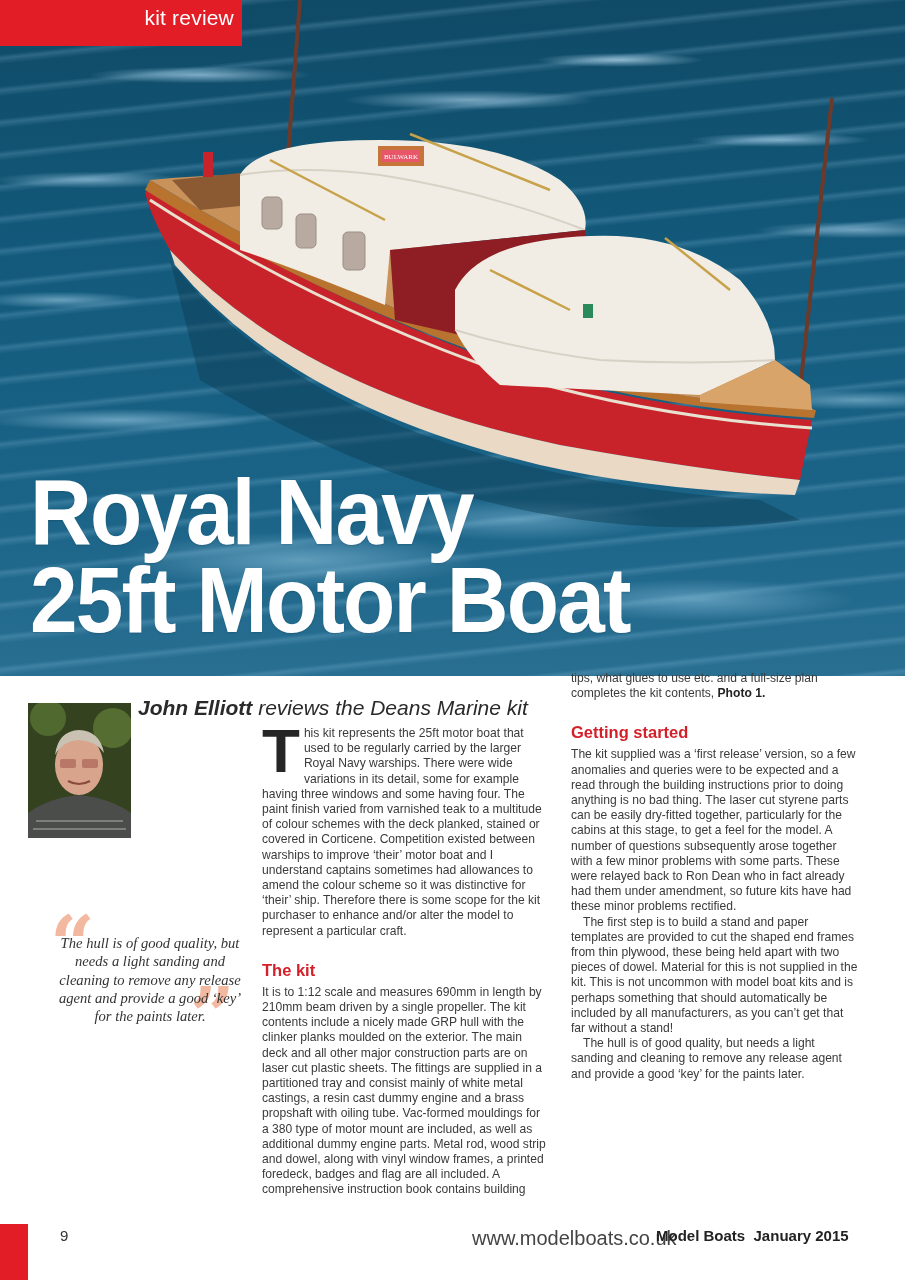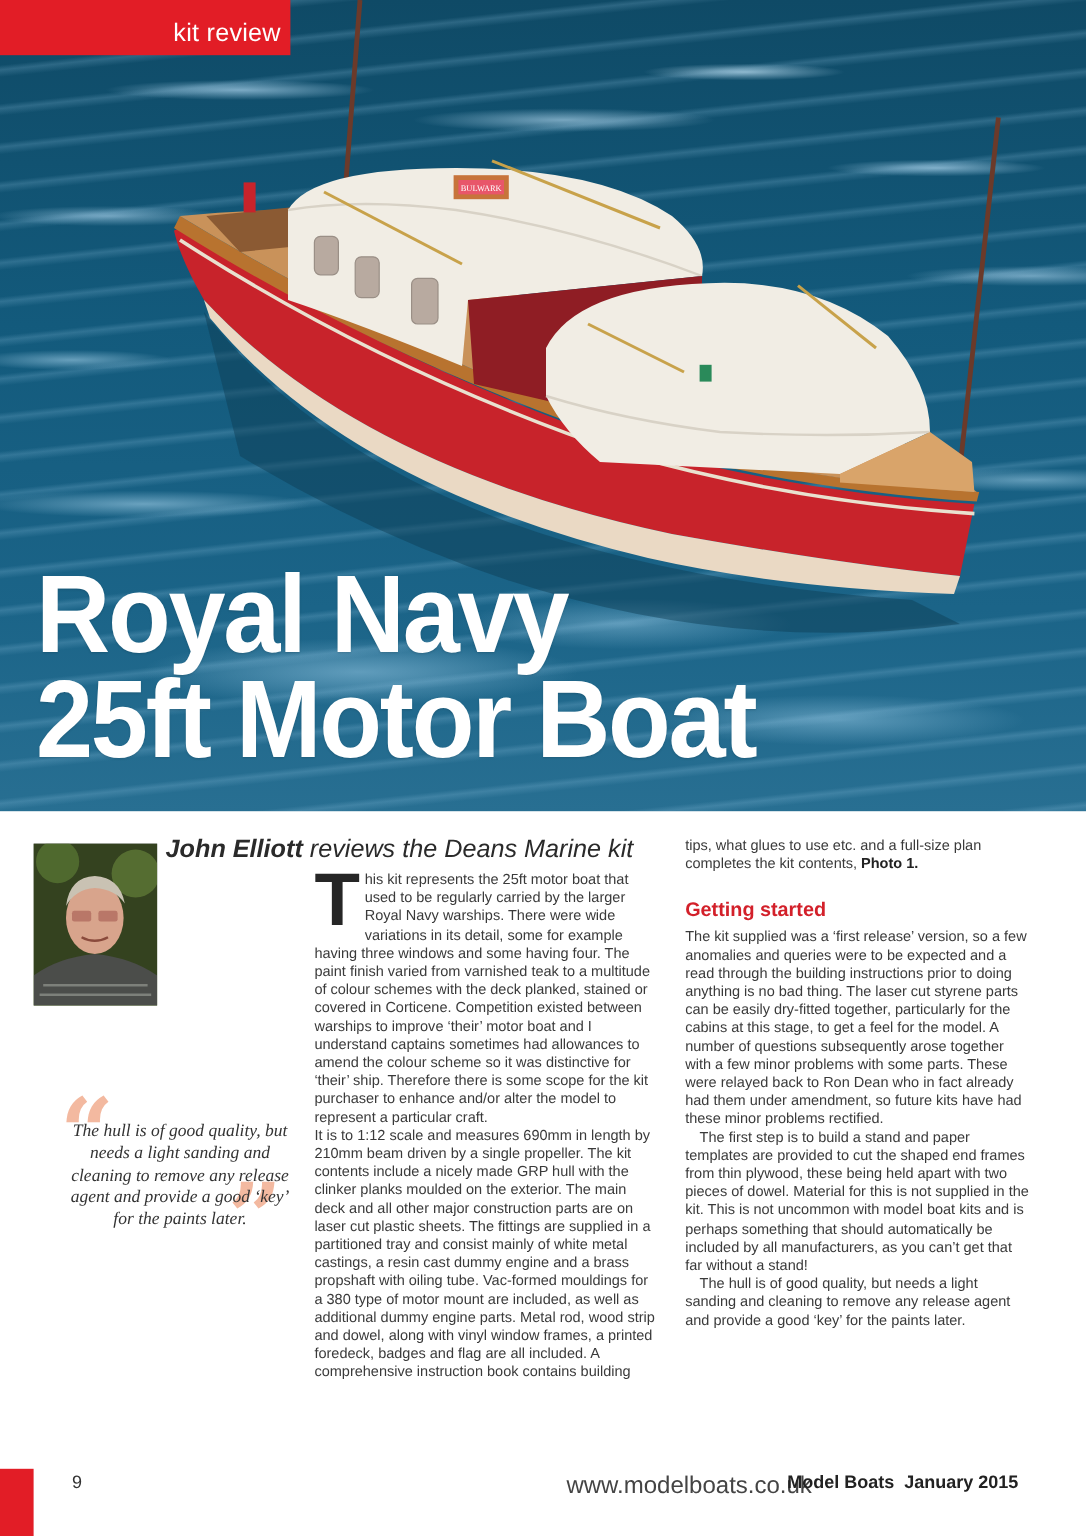--- a/index.html
+++ b/index.html
@@ -22,21 +22,21 @@
       radial-gradient(ellipse 260px 40px at 300px 560px, rgba(150,200,228,.55), transparent 70%),
       radial-gradient(ellipse 220px 30px at 700px 600px, rgba(150,200,228,.5), transparent 70%),
       radial-gradient(ellipse 200px 30px at 520px 520px, rgba(150,200,228,.45), transparent 70%),
       repeating-linear-gradient(174deg, rgba(255,255,255,0) 0px, rgba(255,255,255,0) 22px, rgba(150,200,230,.22) 26px, rgba(255,255,255,0) 32px),
       linear-gradient(180deg, #0f4a66 0%, #135a7c 40%, #1b6488 75%, #286f92 100%);
   }
   .hero svg.boat { position: absolute; left: 0; top: 0; }
 
   .section-tab {
     position: absolute; left: 0; top: 0; width: 242px; height: 46px; background: #e21d26;
-    color: #ffffff; font-size: 21px; text-align: right; padding: 16px 8px 0 0; letter-spacing: .2px;
+    color: #ffffff; font-size: 21px; text-align: right; padding: 6px 8px 0 0; letter-spacing: .2px;
     font-family: "Liberation Sans", sans-serif;
   }
 
   .headline {
     position: absolute; left: 30px; top: 468px; color: #ffffff;
     font-family: "Liberation Sans", sans-serif; font-weight: bold;
     font-size: 92px; line-height: 88px; letter-spacing: -2px;
     transform: scaleX(0.93); transform-origin: left top;
     text-shadow: 0 1px 2px rgba(0,0,0,.15);
   }
@@ -50,21 +50,21 @@
   .byline {
     position: absolute; left: 138px; top: 696px; font-size: 21px; color: #2a2a2a; white-space: nowrap;
     font-style: italic;
   }
   .byline .name { font-weight: bold; }
 
   
   .col { position: absolute; font-size: 12.1px; line-height: 15.2px; color: #3a3a3a; }
   .col p { margin: 0; }
   .col-mid { left: 262px; top: 726px; width: 288px; }
-  .col-right { left: 571px; top: 697px; width: 288px; }
+  .col-right { left: 571px; top: 671px; width: 288px; }
   .indent { text-indent: 12px; }
 
   .dropcap {
     float: left; font-size: 62px; line-height: 46px; font-weight: bold; color: #262626;
     margin: 2px 4px 0 0; font-family: "Liberation Sans", sans-serif; height: 44px;
   }
   .subhead {
     color: #d3202a; font-weight: bold; font-size: 16.5px; line-height: 20px; margin: 0 0 5px 0;
   }
   .bold { font-weight: bold; color: #222; }
@@ -163,20 +163,21 @@
 <div class="byline"><span class="name">John Elliott</span><span> reviews the Deans Marine kit</span></div>
 
 <div class="pullquote">
   <span class="pq-open">“</span>
   <span class="pq-close">”</span>
   <div class="pq-text">The hull is of good quality, but needs a light sanding and cleaning to remove any release agent and provide a good ‘key’ for the paints later.</div>
 </div>
 
 <div class="col col-mid">
   <p><span class="dropcap">T</span><span>his kit represents the 25ft motor boat that used to be regularly carried by the larger Royal Navy warships. There were wide variations in its detail, some for example having three windows and some having four. The paint finish varied from varnished teak to a multitude of colour schemes with the deck planked, stained or covered in Corticene. Competition existed between warships to improve ‘their’ motor boat and I understand captains sometimes had allowances to amend the colour scheme so it was distinctive for ‘their’ ship. Therefore there is some scope for the kit purchaser to enhance and/or alter the model to represent a particular craft.</span></p>
+  <h2 class="subhead" style="margin-top:21px;">The kit</h2>
   <p>It is to 1:12 scale and measures 690mm in length by 210mm beam driven by a single propeller. The kit contents include a nicely made GRP hull with the clinker planks moulded on the exterior. The main deck and all other major construction parts are on laser cut plastic sheets. The fittings are supplied in a partitioned tray and consist mainly of white metal castings, a resin cast dummy engine and a brass propshaft with oiling tube. Vac-formed mouldings for a 380 type of motor mount are included, as well as additional dummy engine parts. Metal rod, wood strip and dowel, along with vinyl window frames, a printed foredeck, badges and flag are all included. A comprehensive instruction book contains building</p>
 </div>
 
 <div class="col col-right">
   <p><span>tips, what glues to use etc. and a full-size plan completes the kit contents, </span><span class="bold">Photo 1.</span></p>
   <h2 class="subhead" style="margin-top:21px;">Getting started</h2>
   <p>The kit supplied was a ‘first release’ version, so a few anomalies and queries were to be expected and a read through the building instructions prior to doing anything is no bad thing. The laser cut styrene parts can be easily dry-fitted together, particularly for the cabins at this stage, to get a feel for the model. A number of questions subsequently arose together with a few minor problems with some parts. These were relayed back to Ron Dean who in fact already had them under amendment, so future kits have had these minor problems rectified.</p>
   <p class="indent">The first step is to build a stand and paper templates are provided to cut the shaped end frames from thin plywood, these being held apart with two pieces of dowel. Material for this is not supplied in the kit. This is not uncommon with model boat kits and is perhaps something that should automatically be included by all manufacturers, as you can’t get that far without a stand!</p>
   <p class="indent">The hull is of good quality, but needs a light sanding and cleaning to remove any release agent and provide a good ‘key’ for the paints later.</p>
 </div>

